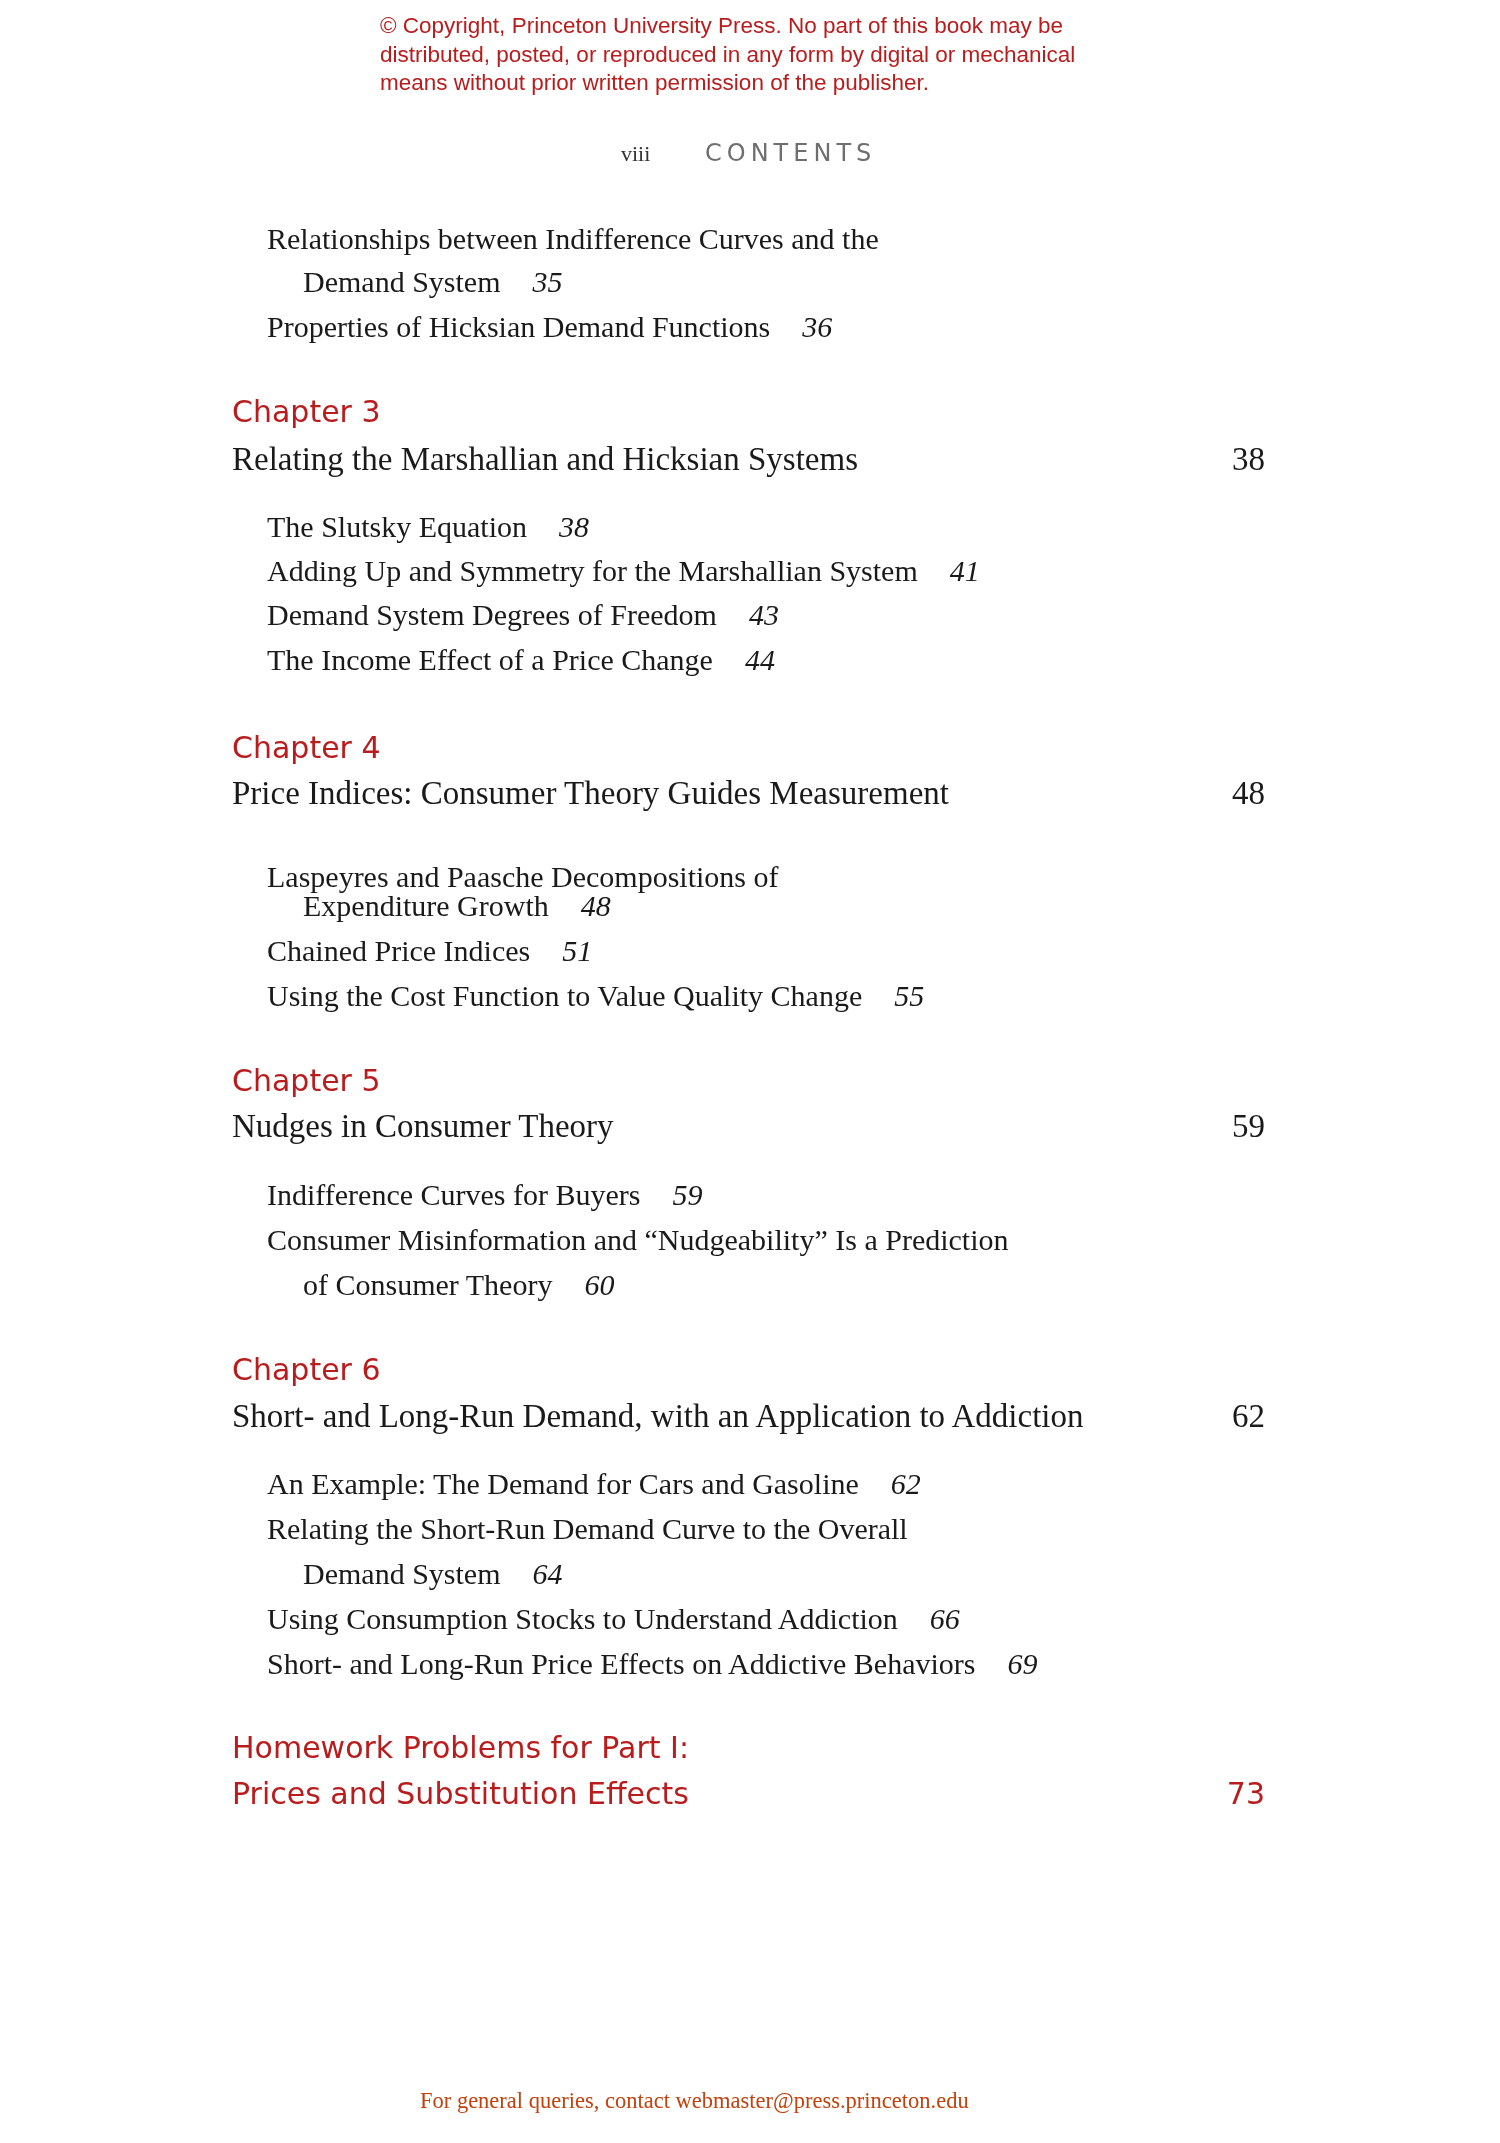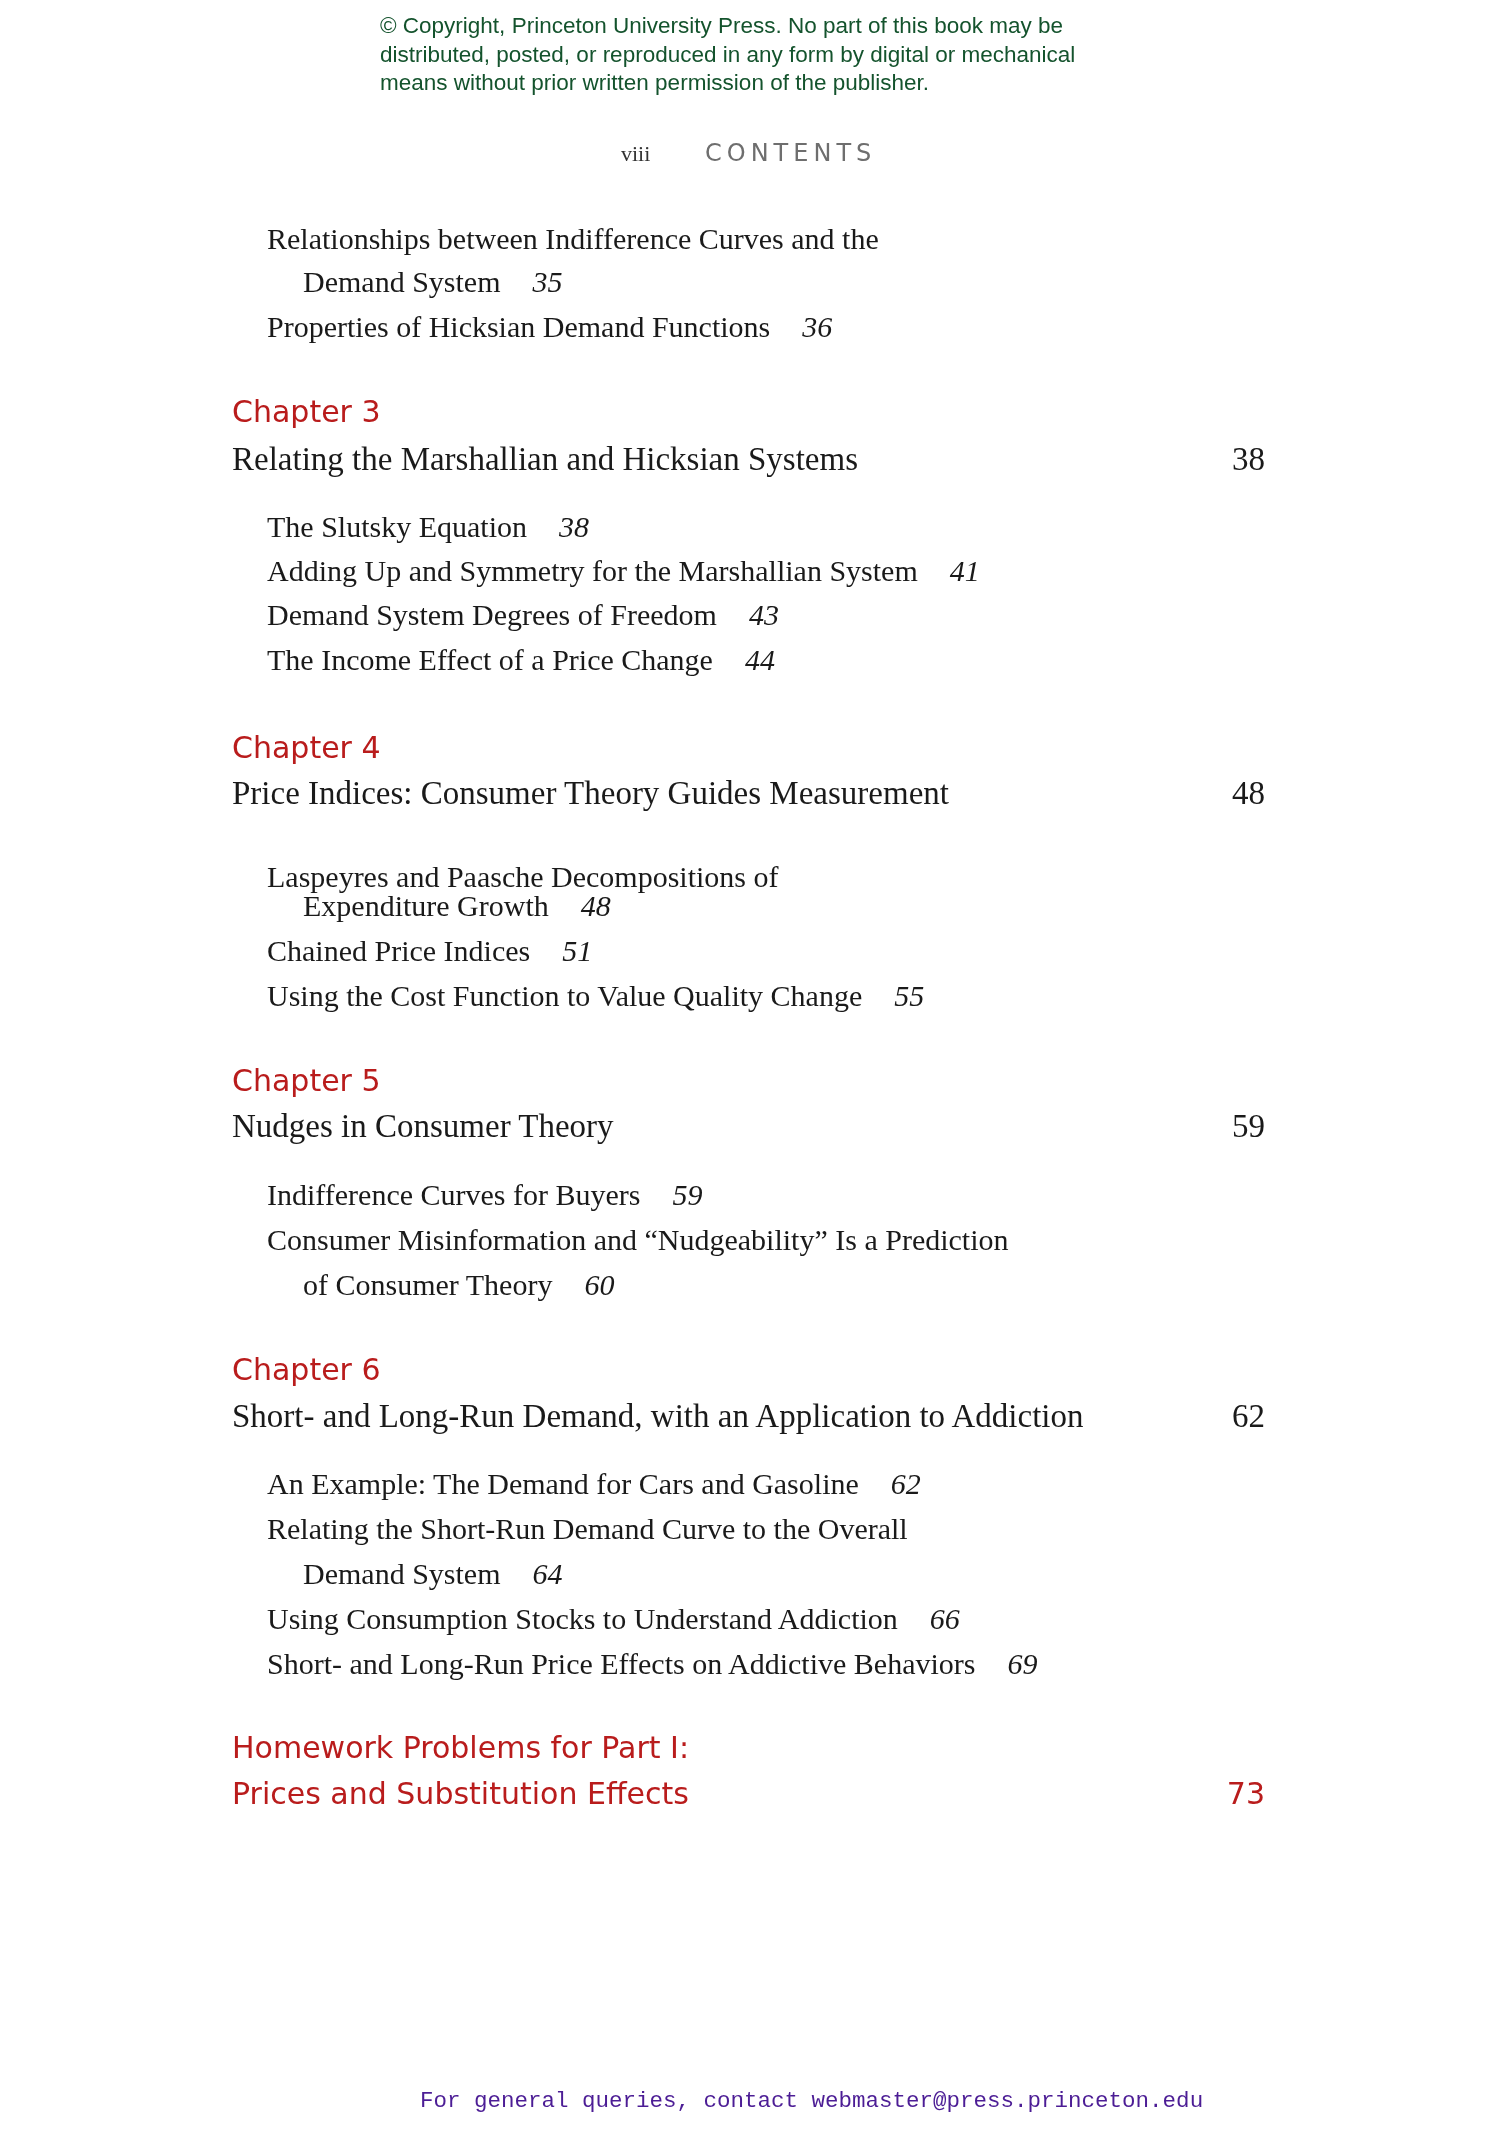--- a/index.html
+++ b/index.html
@@ -1,27 +1,27 @@
 <!DOCTYPE html>
 <html><head>
 <meta charset="utf-8">
 <style>
   html,body{margin:0;padding:0;background:#fff;}
   body{width:1500px;height:2143px;position:relative;overflow:hidden;}
   .abs{position:absolute;white-space:nowrap;line-height:1;}
-  .copy{font-family:"Liberation Sans",sans-serif;font-size:22.5px;color:#14532d;left:380px;}
+  .copy{font-family:"Liberation Sans",sans-serif;font-size:22.5px;color:#b91c1c;left:380px;}
   .folio{font-family:"Liberation Serif",serif;font-size:22px;color:#333;}
   .running{font-family:"DejaVu Sans",sans-serif;font-size:24px;letter-spacing:5px;color:#6e6e6e;}
   .serif{font-family:"Liberation Serif",serif;color:#1a1a1a;}
   .sub{font-size:30px;}
   .title{font-size:33px;}
   .chap{font-family:"DejaVu Sans",sans-serif;font-size:30px;color:#b91c1c;}
   .pg{margin-left:32px;font-style:italic;}
   .rightnum{right:235px;text-align:right;}
-  .foot{font-family:Liberation Mono, monospace;font-size:22.5px;color:#4c1d95;left:420px;}
+  .foot{font-family:Liberation Serif, serif;font-size:22.5px;color:#c2410c;left:420px;}
 </style>
 </head>
 <body>
 
 <div class="abs copy" style="top:15px;">© Copyright, Princeton University Press. No part of this book may be</div>
 <div class="abs copy" style="top:44px;">distributed, posted, or reproduced in any form by digital or mechanical</div>
 <div class="abs copy" style="top:72px;">means without prior written permission of the publisher.</div>
 
 <div class="abs folio" style="left:621px;top:143px;">viii</div>
 <div class="abs running" style="left:705px;top:141px;text-align:center;">CONTENTS</div>

